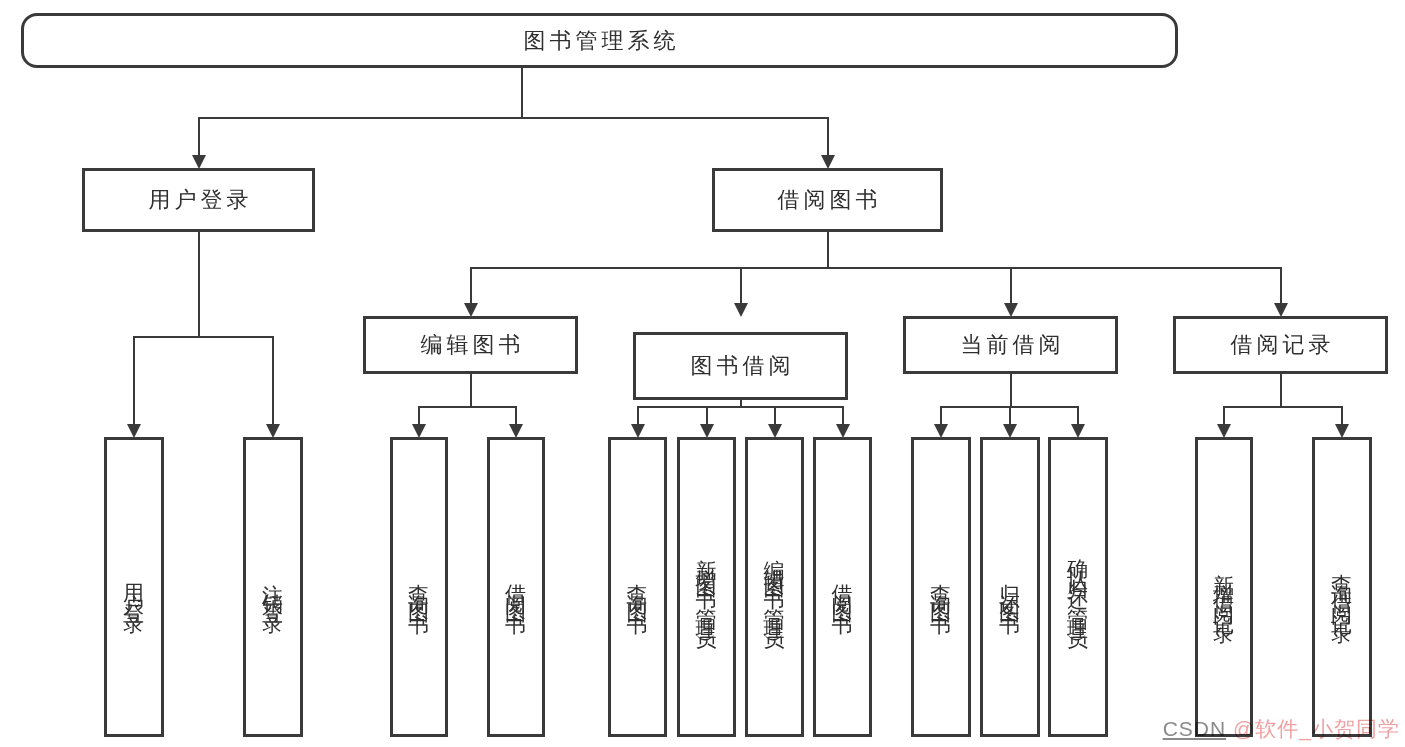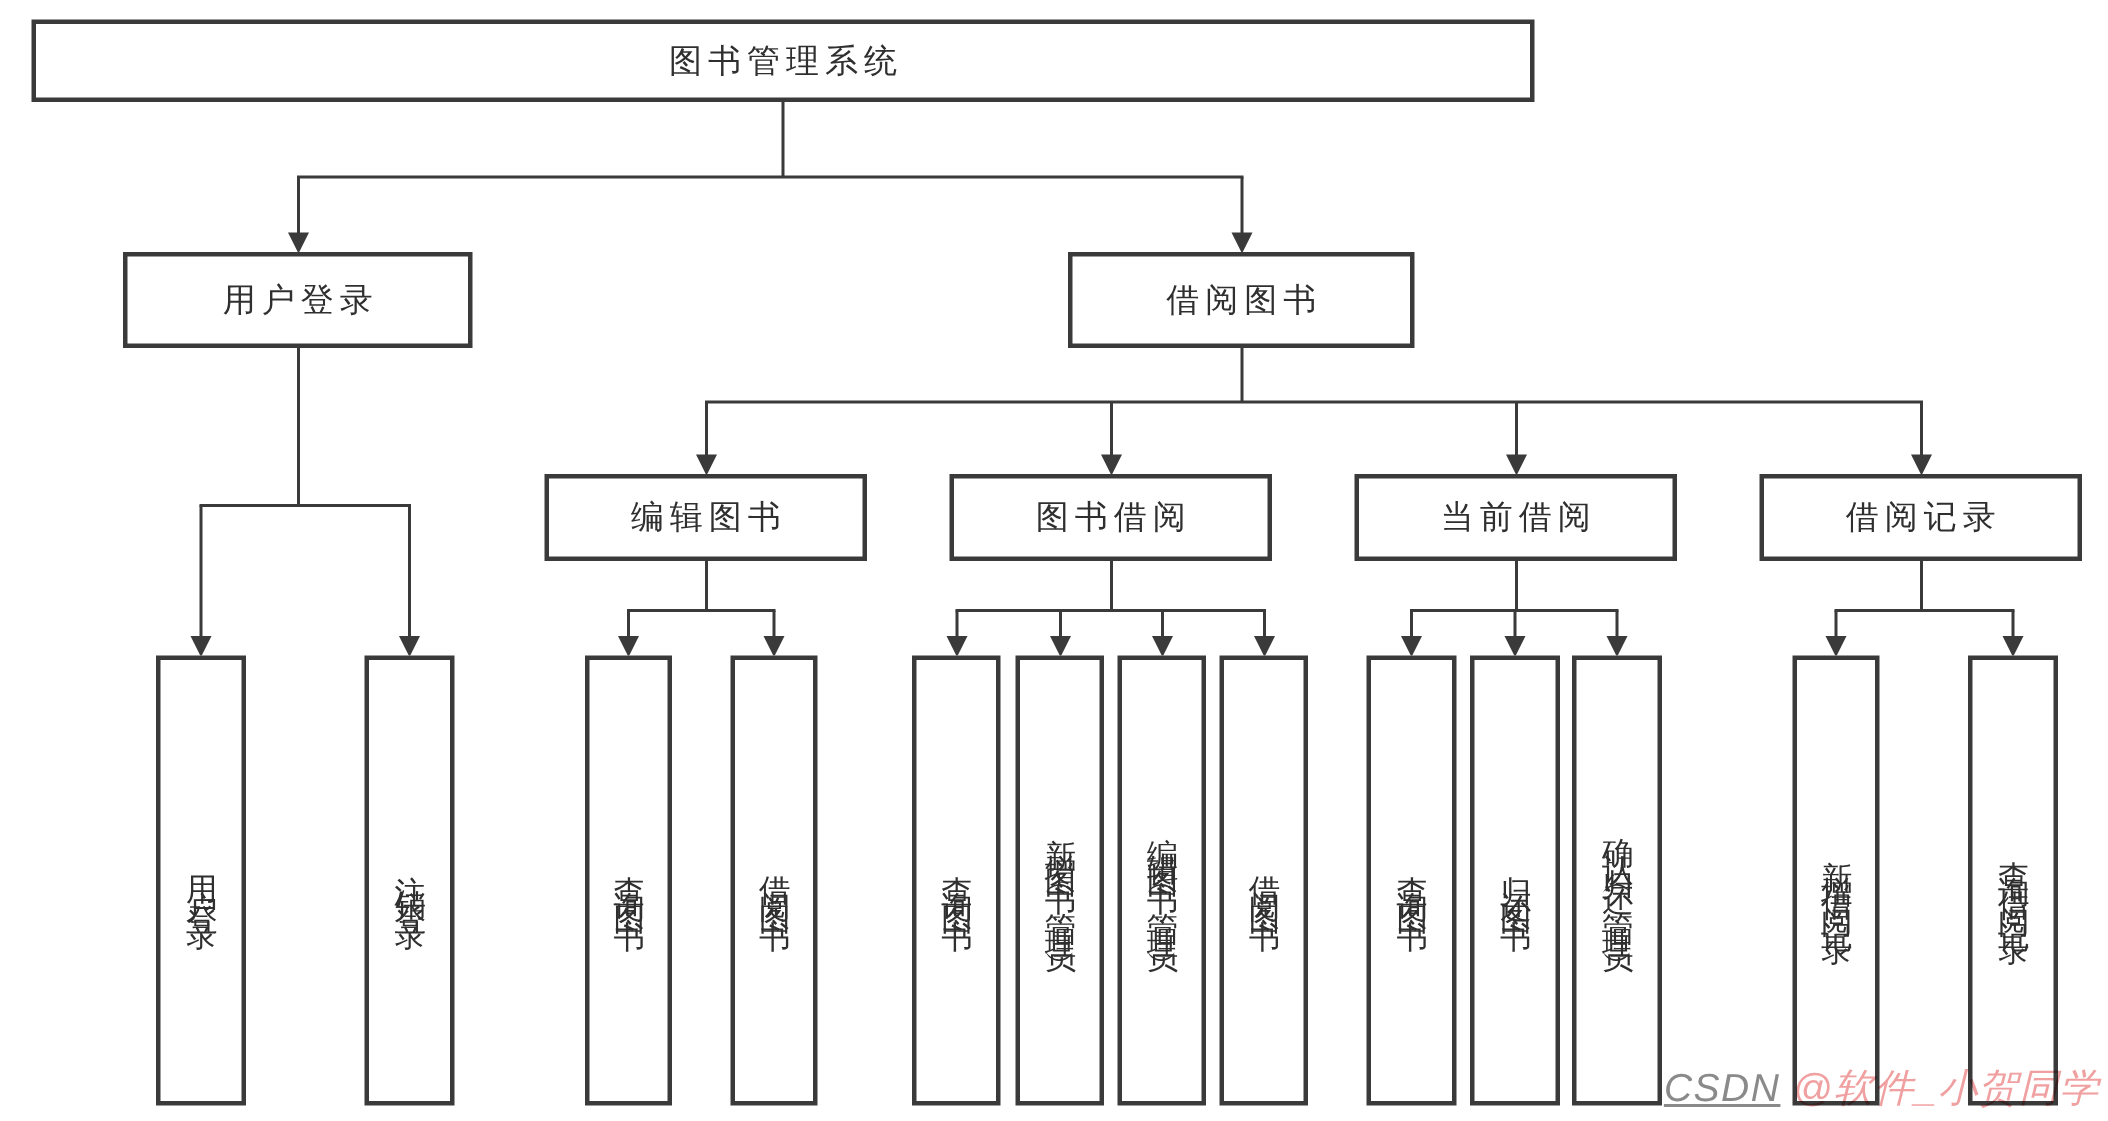--- a/index.html
+++ b/index.html
@@ -20,46 +20,45 @@
     font-size:21px;letter-spacing:10px;line-height:1;
   }
   .cline{position:absolute;background:#3a3a3a;z-index:1;}
   .arrow{
     position:absolute;width:0;height:0;z-index:1;
     border-left:7px solid transparent;border-right:7px solid transparent;
     border-top:14px solid #3a3a3a;
   }
   .watermark{
     position:absolute;right:5px;bottom:4px;z-index:5;
-    font-size:26px;white-space:nowrap;mix-blend-mode:multiply;
+    font-size:21px;white-space:nowrap;mix-blend-mode:multiply;
     letter-spacing:1px;
-    font-style:italic;
   }
   .watermark .brand{text-decoration:underline;}
 </style>
 </head>
 <body>
 
 <div id="canvas">
   <div class="watermark">
     <span class="brand" style="color: rgb(138, 138, 138);">CSDN</span><span class="user" style="color: rgb(240, 160, 160);"> @软件_小贺同学</span>
   </div>
-<div class="node h" style="left: 21px; top: 13px; width: 1002px; height: 55px; border-color: rgb(58, 58, 58);">
+<div class="node h" style="left: 21px; top: 13px; width: 1157px; height: 55px; border-color: rgb(58, 58, 58); border-radius: 16px;">
       <span class="lbl">图书管理系统</span>
     </div>
     <div class="node h" style="left: 82px; top: 168px; width: 233px; height: 64px; border-color: rgb(58, 58, 58);">
       <span class="lbl">用户登录</span>
     </div>
     <div class="node h" style="left: 712px; top: 168px; width: 231px; height: 64px; border-color: rgb(58, 58, 58);">
       <span class="lbl">借阅图书</span>
     </div>
     <div class="node h" style="left: 363px; top: 316px; width: 215px; height: 58px; border-color: rgb(58, 58, 58);">
       <span class="lbl">编辑图书</span>
     </div>
-    <div class="node h" style="left: 633px; top: 316px; width: 215px; height: 58px; border-color: rgb(58, 58, 58);">
+    <div class="node h" style="left: 633px; top: 332px; width: 215px; height: 68px; border-color: rgb(58, 58, 58);">
       <span class="lbl">图书借阅</span>
     </div>
     <div class="node h" style="left: 903px; top: 316px; width: 215px; height: 58px; border-color: rgb(58, 58, 58);">
       <span class="lbl">当前借阅</span>
     </div>
     <div class="node h" style="left: 1173px; top: 316px; width: 215px; height: 58px; border-color: rgb(58, 58, 58);">
       <span class="lbl">借阅记录</span>
     </div>
     <div class="node v" style="left: 104px; top: 437px; width: 60px; height: 300px; border-color: rgb(58, 58, 58);">
       <span class="lbl">用户登录</span>

